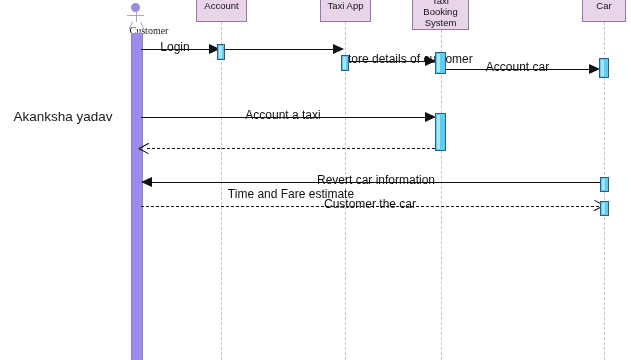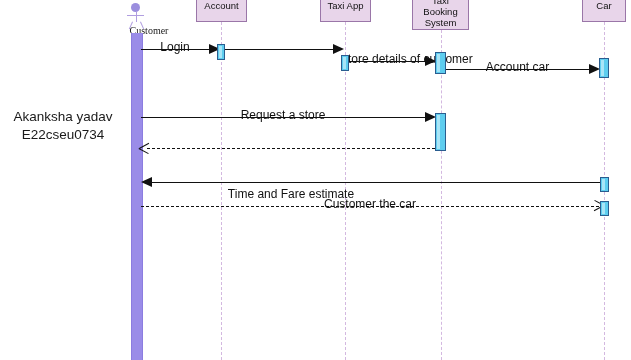--- a/index.html
+++ b/index.html
@@ -157,21 +157,20 @@
   .head-open.left span.b { transform: rotate(28deg); }
   .head-open.right span.a { transform: translateX(11px) rotate(152deg); }
   .head-open.right span.b { transform: translateX(11px) rotate(208deg); }
 </style>
 </head>
 <body>
 
 <div id="canvas">
 
   <div class="watermark" style="top:108px;">Akanksha yadav</div>
-  <div class="watermark" style="top:126px;">E22cseu0734</div>
 
   <div>
     <div class="actor-head" style="left:131px; top:3px;"></div>
     <div class="actor-body" style="left:136px; top:12px;"></div>
     <div class="actor-arms" style="left:127px; top:15px;"></div>
     <div class="actor-leg" style="left:132px; top:22px; transform:rotate(24deg); transform-origin:top right;"></div>
     <div class="actor-leg" style="left:140px; top:22px; transform:rotate(-24deg); transform-origin:top left;"></div>
     <div class="actor-label" style="left:119px; top:25px; width:60px;font-family:Liberation Serif, serif;">Customer</div>
   </div>
 
@@ -205,31 +204,32 @@
   <div class="msg-line" style="left:349px; top:61px; width:76px;"></div>
   <div class="head-solid-right" style="left:425px; top:55.5px;"></div>
   <div class="msg-label" style="left:342px; top:52px; width:96px;">store details of customer</div>
 
   <div class="msg-line" style="left:446px; top:69px; width:143px;"></div>
   <div class="head-solid-right" style="left:589px; top:63.5px;"></div>
   <div class="msg-label" style="left:446px; top:60px; width:143px;">Account car</div>
 
   <div class="msg-line" style="left:141px; top:117px; width:284px;"></div>
   <div class="head-solid-right" style="left:425px; top:111.5px;"></div>
-  <div class="msg-label" style="left:141px; top:108px; width:284px;">Request a store</div>
+  <div class="msg-label" style="left:141px; top:108px; width:284px;">Account a taxi</div>
 
   <div class="msg-line dashed" style="left:147px; top:148px; width:288px;"></div>
   <div class="head-open left" style="left:139px; top:142.5px;">
       <span class="a"></span>
       <span class="b"></span>
     </div>
   <div class="msg-label" style="left:147px; top:139px; width:288px;margin-top:48px;">Time and Fare estimate</div>
 
   <div class="msg-line" style="left:152px; top:182px; width:448px;"></div>
   <div class="head-solid-left" style="left:141px; top:176.5px;"></div>
+  <div class="msg-label" style="left:152px; top:173px; width:448px;">Revert car information</div>
 
   <div class="msg-line dashed" style="left:141px; top:206px; width:458px;"></div>
   <div class="head-open right" style="left:593px; top:200.5px;">
       <span class="a"></span>
       <span class="b"></span>
     </div>
   <div class="msg-label" style="left:141px; top:197px; width:458px;">Customer the car</div>
 
   <div class="activation" style="left:217px; top:44px; width:8px; height:16px;"></div>
 

